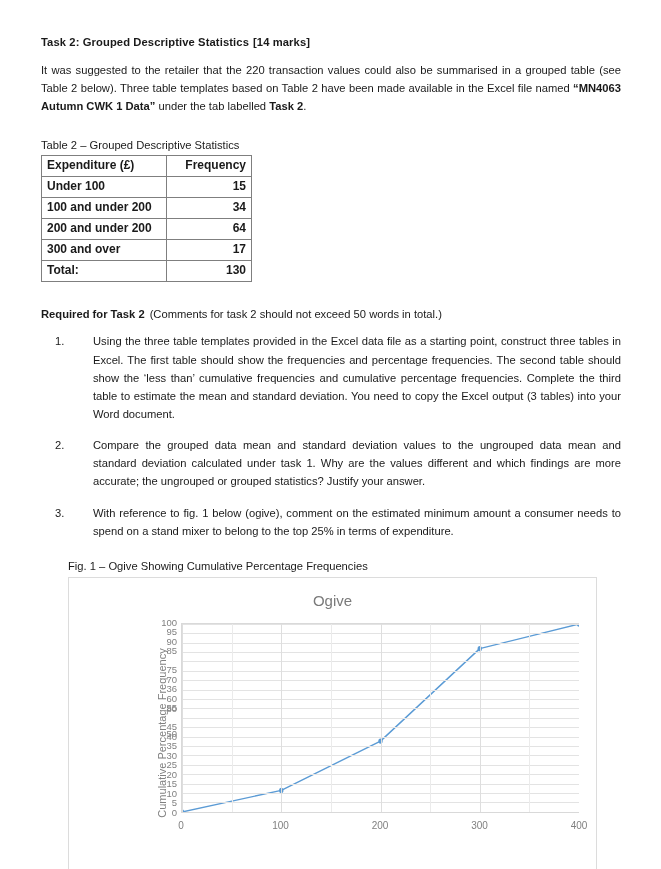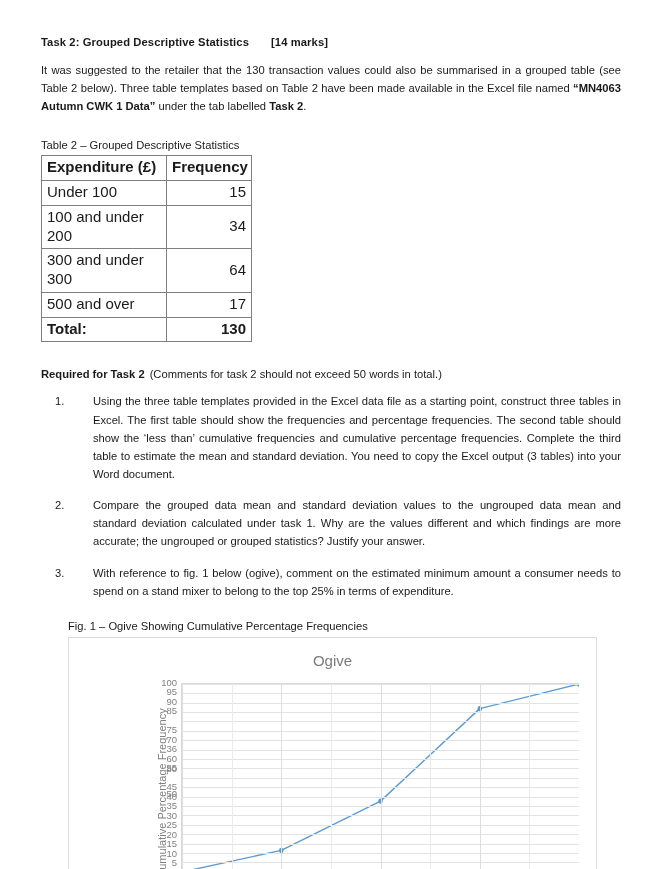--- a/index.html
+++ b/index.html
@@ -19,46 +19,46 @@
     padding: 36px 40px 0 41px;
   }
 
   
   .task-heading {
     font-size: 11.2px;
     font-weight: bold;
     letter-spacing: 0.01em;
     margin: 0 0 13px 0;
   }
-  .task-heading .marks { padding-left: 22px; margin-top: 28px; }
+  .task-heading .marks { padding-left: 4px; margin-top: 28px; }
 
   p.body {
     font-size: 11.2px;
     line-height: 1.62;
     margin: 0 0 6px 0;
     text-align: justify;
   }
   p.body b { font-weight: bold; }
 
   
   .table-caption {
     font-size: 11.2px;
     margin: 24px 0 4px 0;
   }
   table.grouped {
     border-collapse: collapse;
     width: 210px;
-    font-size: 15px;
+    font-size: 12px;
     table-layout: fixed;
   }
   table.grouped td, table.grouped th {
     border: 1px solid #7f7f7f;
     padding: 2px 5px 3px 5px;
     height: 18px;
-    font-weight: normal;
+    font-weight: bold;
     line-height: 1.25;
   }
   table.grouped thead th {
     font-weight: bold;
   }
   table.grouped th.c-label, table.grouped td.c-label {
     text-align: left;
     width: 125px;
   }
   table.grouped th.c-val, table.grouped td.c-val {
@@ -198,21 +198,21 @@
 </head>
 <body>
 
 <div class="page">
 
   <h1 class="task-heading">
     <span>Task 2:  Grouped Descriptive Statistics</span><span class="marks">[14 marks]</span>
   </h1>
 
   <p class="body">
-    <span>It was suggested to the retailer that the 130 transaction values could also be summarised in a grouped table (see Table 2 below). Three table templates based on Table 2 have been made available in the Excel file named </span><b>“MN4063 Autumn CWK 1 Data”</b><span> under the tab labelled </span><b>Task 2</b><span>.</span>
+    <span>It was suggested to the retailer that the 220 transaction values could also be summarised in a grouped table (see Table 2 below). Three table templates based on Table 2 have been made available in the Excel file named </span><b>“MN4063 Autumn CWK 1 Data”</b><span> under the tab labelled </span><b>Task 2</b><span>.</span>
   </p>
 
   <div class="table-caption">Table 2 – Grouped Descriptive Statistics</div>
 
   <table class="grouped">
     <thead>
       <tr>
         <th class="c-label">Expenditure (£)</th>
         <th class="c-val">Frequency</th>
       </tr>
@@ -220,25 +220,25 @@
     <tbody>
       <tr>
         <td class="c-label">Under 100</td>
         <td class="c-val">15</td>
       </tr>
       <tr>
         <td class="c-label">100 and under 200</td>
         <td class="c-val">34</td>
       </tr>
       <tr>
-        <td class="c-label">300 and under 300</td>
+        <td class="c-label">200 and under 200</td>
         <td class="c-val">64</td>
       </tr>
       <tr>
-        <td class="c-label">500 and over</td>
+        <td class="c-label">300 and over</td>
         <td class="c-val">17</td>
       </tr>
       <tr class="total">
         <td class="c-label">Total:</td>
         <td class="c-val">130</td>
       </tr>
     </tbody>
   </table>
 
   <div class="required-heading">

